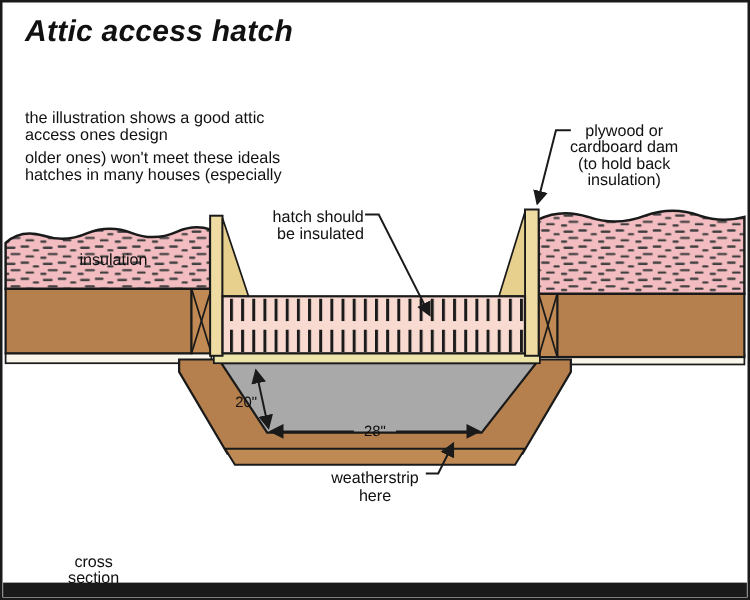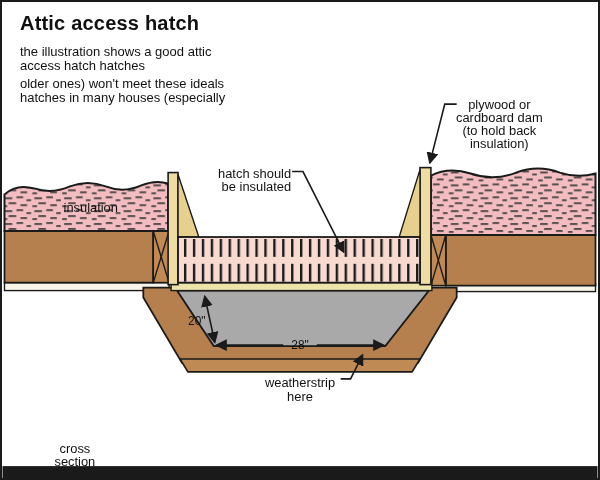--- a/index.html
+++ b/index.html
@@ -3,22 +3,22 @@
 <meta charset="utf-8">
 <style>
   html,body{margin:0;padding:0;background:#ffffff;}
   .canvas{
     position:relative;width:600px;height:480px;box-sizing:border-box;
     border:2px solid #1a1a1a;background:#ffffff;overflow:hidden;
     font-family:"Liberation Sans",sans-serif;color:#111;
   }
   .diagram-svg{position:absolute;left:0;top:0;width:100%;height:100%;}
   .hdr{position:absolute;left:18px;z-index:5;}
-  .title{top:10px;font-size:20px;font-weight:bold;letter-spacing:0.2px;}
-  .para{font-size:13px;line-height:14px;}
+  .title{top:10px;font-size:24px;font-weight:bold;letter-spacing:0.2px;font-style:italic;}
+  .para{font-size:13px;line-height:14px;margin-top:42px;}
   .p1{top:43px;}
   .p2{top:75px;}
   svg text{font-family:"Liberation Sans",sans-serif;font-size:13px;fill:#111;}
   svg text.dim{font-size:12px;}
 </style>
 </head>
 <body>
 
 <div class="canvas">
 
@@ -113,20 +113,20 @@
 
     <text x="196" y="326" text-anchor="middle" class="dim">20"</text>
     <text x="300" y="350" text-anchor="middle" class="dim">28"</text>
 
     <rect x="0" y="468" width="600" height="12" fill="#1a1a1a"></rect>
   </svg>
 
   <div class="hdr title">Attic access hatch</div>
   <div class="hdr para p1">
     <div>the illustration shows a good attic</div>
-    <div>access hatch hatches</div>
+    <div>access ones design</div>
   </div>
   <div class="hdr para p2">
     <div>older ones) won't meet these ideals</div>
     <div>hatches in many houses (especially</div>
   </div>
 
 </div>
 
 </body></html>

